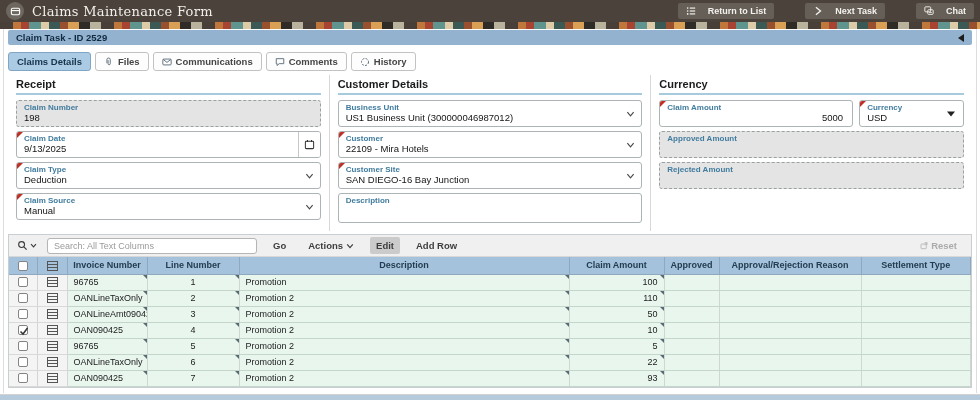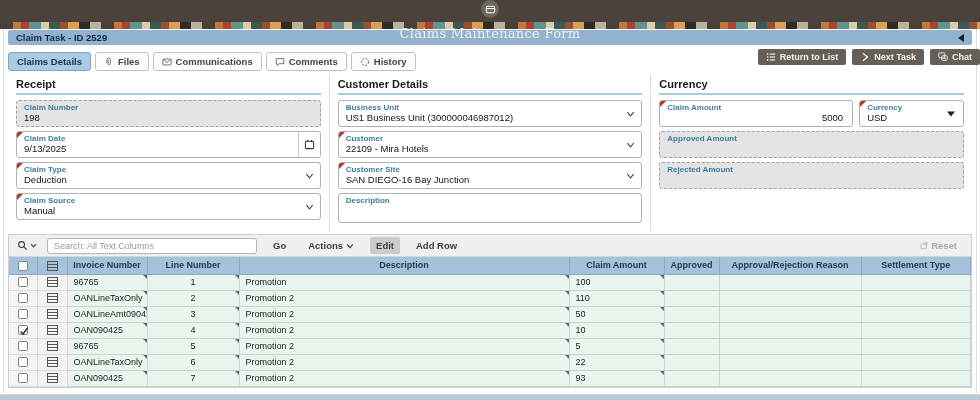--- a/index.html
+++ b/index.html
@@ -1,25 +1,25 @@
 <!DOCTYPE html>
 <html><head>
 <meta charset="utf-8">
 <style>
   * { margin:0; padding:0; box-sizing:border-box; }
   body { width:980px; height:400px; font-family:"Liberation Sans", sans-serif; background:#e9e9e9; overflow:hidden; }
   .app { width:980px; height:400px; position:relative; background:#fff; }
 
   
-  .topbar { height:22px; background:#4a423b; display:flex; align-items:center; padding:0 0; gap:8px;flex-direction:column; }
+  .topbar { height:22px; background:#4a423b; display:flex; align-items:center; padding:0 6px; gap:8px; }
   .app-icon-circle { width:18px; height:18px; border-radius:50%; background:#6e675f; display:flex; align-items:center; justify-content:center; flex:0 0 auto; cursor:pointer; }
   .app-icon-circle svg { width:11px; height:11px; }
   .app-title { color:#f2efe9; font-family:"DejaVu Serif", serif; font-size:13px; letter-spacing:.3px; }
   .topbar-actions { margin-left:auto; display:flex; gap:6px; }
-  .tb-btn { display:flex; align-items:center; gap:4px; background:#665f57; color:#f4f2ee; border:none; border-radius:2px; font-family:"Liberation Sans", sans-serif; font-size:9px; font-weight:bold; padding:3px 8px; cursor:pointer; }
+  .tb-btn { display:flex; align-items:center; gap:12px; background:#665f57; color:#f4f2ee; border:none; border-radius:2px; font-family:"Liberation Sans", sans-serif; font-size:9px; font-weight:bold; padding:3px 8px; cursor:pointer;margin-left:25px; }
   .tb-btn svg { width:10px; height:10px; }
 
   
   .mosaic { height:7px; background:repeating-linear-gradient(90deg,#473f38 0 13px,#c0773c 13px 21px,#a84532 21px 29px,#5f948f 29px 41px,#ddcba8 41px 49px,#3c5a55 49px 60px,#99502f 60px 68px,#d89f55 68px 79px,#2f2b27 79px 90px,#b9b29c 90px 101px); }
 
   
   .main { background:#fff; margin:0 3px; border-left:1px solid #ddd; border-right:1px solid #ddd; padding:1px 4px 0 4px; height:364px; }
 
   .taskbar { height:15px; background:#93b2cf; border-radius:2px; display:flex; align-items:center; padding:0 8px; font-size:9.5px; font-weight:bold; color:#10293f; cursor:pointer; }
   .collapse-tri { margin-left:auto; width:0; height:0; border-top:4px solid transparent; border-bottom:4px solid transparent; border-right:6px solid #1c1c1c; }
@@ -67,21 +67,21 @@
   .tbar-btn.pressed { background:#cbcbcb; }
   .tbar-btn.disabled { color:#ababab; margin-left:auto; cursor:default; }
   .tbar-btn.disabled svg { color:#ababab; }
 
   table.grid { width:100%; border-collapse:collapse; table-layout:fixed; }
   .grid th { background:#a4c2db; font-size:9px; font-weight:bold; color:#223c51; height:17px; text-align:center; border-right:1px solid #8ea9bf; border-bottom:1px solid #8ea9bf; overflow:hidden; white-space:nowrap; }
   .grid td { height:16px; font-size:9px; color:#222; padding:1px 6px; border-right:1px solid #ccd8d0; border-bottom:1px solid #c4d6ca; background:#e9f6ee; position:relative; overflow:hidden; white-space:nowrap; cursor:default; }
   .grid td.c-check, .grid td.c-menu, .grid th.c-check, .grid th.c-menu { background:#f4f4f4; text-align:center; padding:1px 2px; border-right:1px solid #d4d4d4; border-bottom:1px solid #d9d9d9; }
   .grid th.c-check, .grid th.c-menu { background:#a4c2db; border-right:1px solid #8ea9bf; border-bottom:1px solid #8ea9bf; }
   .grid td.a-c { text-align:center; }
-  .grid td.a-r { text-align:left; }
+  .grid td.a-r { text-align:right; }
   .grid td.mk::after { content:""; position:absolute; top:0; right:0; border-top:4px solid #5a6a72; border-left:4px solid transparent; }
   .cb { display:inline-block; width:10px; height:10px; border:1px solid #848484; border-radius:2px; background:#fff; vertical-align:middle; position:relative; cursor:pointer; }
   .cb svg { position:absolute; left:0; top:0; width:10px; height:10px; }
   .menu-ic { display:inline-block; width:11px; height:10px; vertical-align:middle; cursor:pointer; color:#555; }
 
   .bottom-strip { position:absolute; left:0; right:0; bottom:0; height:6px; background:#b5cbdc; border-top:1px solid #d2d2d2; }
 </style>
 </head>
 <body>
 

